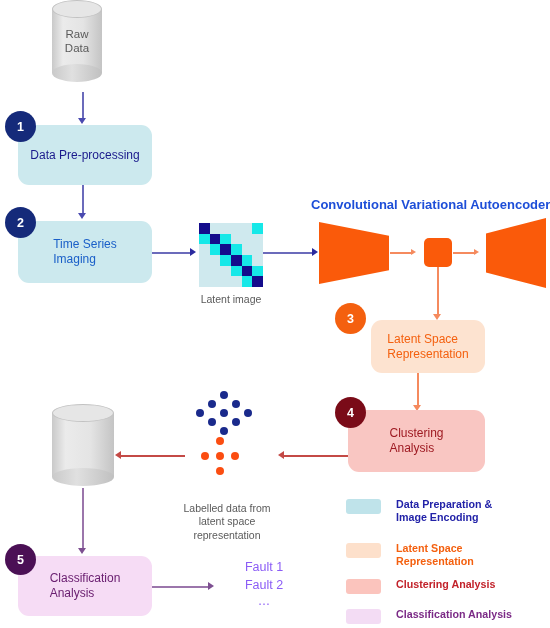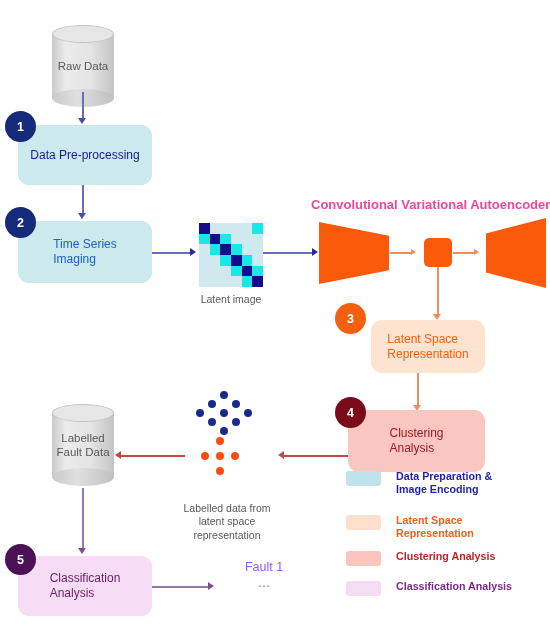--- a/index.html
+++ b/index.html
@@ -66,27 +66,27 @@
 
   
   .dot{position:absolute;border-radius:50%;}
 
   
   .lgrow{position:absolute;display:flex;align-items:flex-start;}
   .sw{width:35px;height:15px;border-radius:3px;flex:0 0 auto;margin-top:1px;}
   .lgtxt{margin-left:15px;font-size:10.7px;line-height:13.4px;font-weight:bold;}
 
   .cap{position:absolute;color:#5a5a5a;font-size:10.5px;line-height:13.5px;text-align:center;}
-  .aetitle{position:absolute;color:#ec4899;font-weight:bold;font-size:13px;white-space:nowrap;}
+  .aetitle{position:absolute;color:#1d4ed8;font-weight:bold;font-size:13px;white-space:nowrap;}
   .faults{position:absolute;color:#8b5cf6;font-size:12.5px;line-height:18px;text-align:center;}
 </style>
 </head>
 <body>
 
-<div class="cyl" style="left:52px;top:25px;width:62px;height:82px;">
+<div class="cyl" style="left:52px;top:0;width:50px;height:82px;">
   <div class="body"></div>
   <div class="bot"></div>
   <div class="top"></div>
   <div class="lbl">Raw
 Data</div>
 </div>
 
 <div class="vline" style="left:82px;top:92px;height:28px;background:#6b6bbb;"></div>
 <div class="ahead down" style="left:78px;top:118px;border-top:6px solid #4a4ab0;"></div>
 
@@ -215,44 +215,43 @@
 representation</span>
 </div>
 
 <div class="hline" style="left:121px;top:455px;width:64px;background:#c44a46;"></div>
 <div class="ahead left" style="left:115px;top:451px;border-right:6px solid #c44a46;"></div>
 
 <div class="cyl" style="left:52px;top:404px;width:62px;height:82px;">
   <div class="body"></div>
   <div class="bot"></div>
   <div class="top"></div>
-  <div class="lbl">Labelled
-Fault Data</div>
 </div>
 
 <div class="vline" style="left:82px;top:488px;height:62px;background:#9b76ab;"></div>
 <div class="ahead down" style="left:78px;top:548px;border-top:6px solid #7d4f91;"></div>
 
 <div class="pbox" style="left:18px;top:556px;width:134px;height:60px;background:#f6dcf5;color:#6b2071;white-space:pre-line;">
   <span>Classification
 Analysis</span>
 </div>
 <div class="badge" style="left:5px;top:544px;background:#4b1055;">
   <span>5</span>
 </div>
 
 <div class="hline" style="left:152px;top:586px;width:58px;background:#9b76ab;"></div>
 <div class="ahead right" style="left:208px;top:582px;border-left:6px solid #7d4f91;"></div>
 
 <div class="faults" style="left:218px;top:558px;width:92px;">
     <div>Fault 1</div>
+    <div>Fault 2</div>
     <div style="line-height: 14px;">…</div>
   </div>
 
-<div id="legend" style="position:absolute;left:346px;top:470px;width:200px;height:122px;">
+<div id="legend" style="position:absolute;left:346px;top:498px;width:200px;height:122px;">
     <div class="lgrow" style="top: 0px; left: 0px;">
       <div class="sw" style="background: rgb(191, 227, 234);"></div>
       <div class="lgtxt" style="color: rgb(34, 34, 168); white-space: pre-line;">Data Preparation &amp;
 Image Encoding</div>
     </div>
     <div class="lgrow" style="top: 44px; left: 0px;">
       <div class="sw" style="background: rgb(253, 224, 203);"></div>
       <div class="lgtxt" style="color: rgb(244, 96, 15); white-space: pre-line;">Latent Space
 Representation</div>
     </div>

